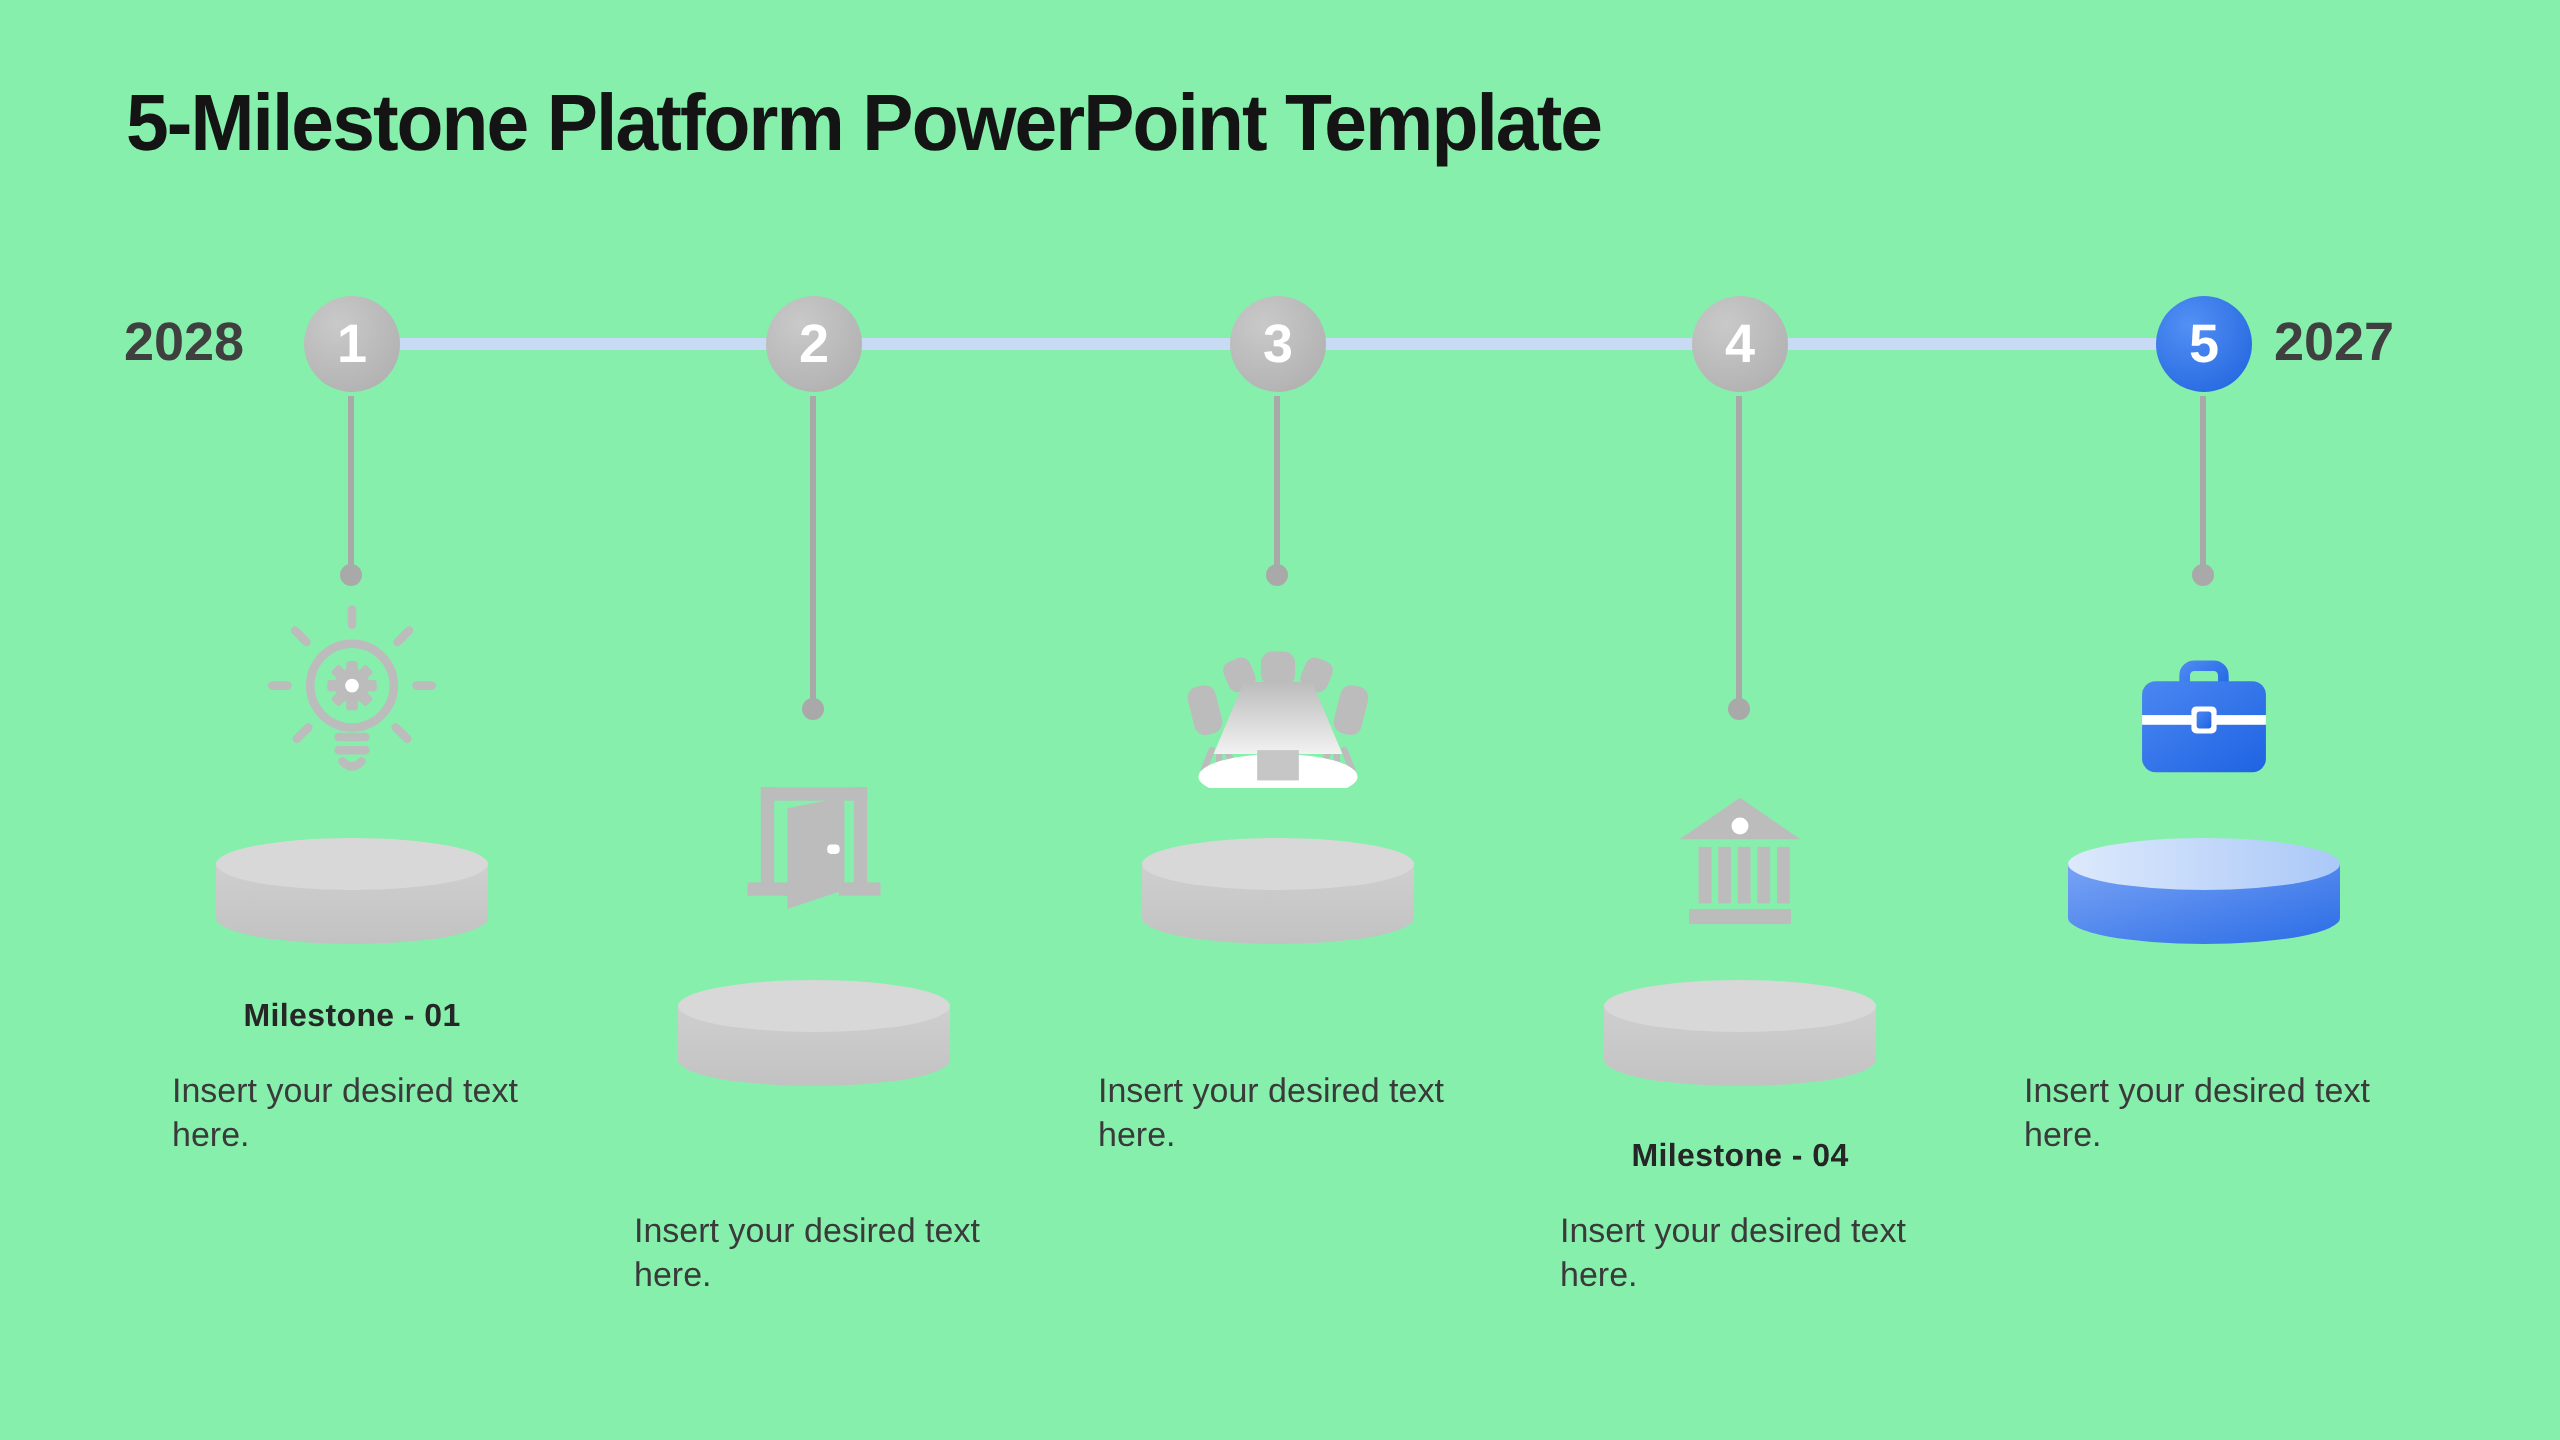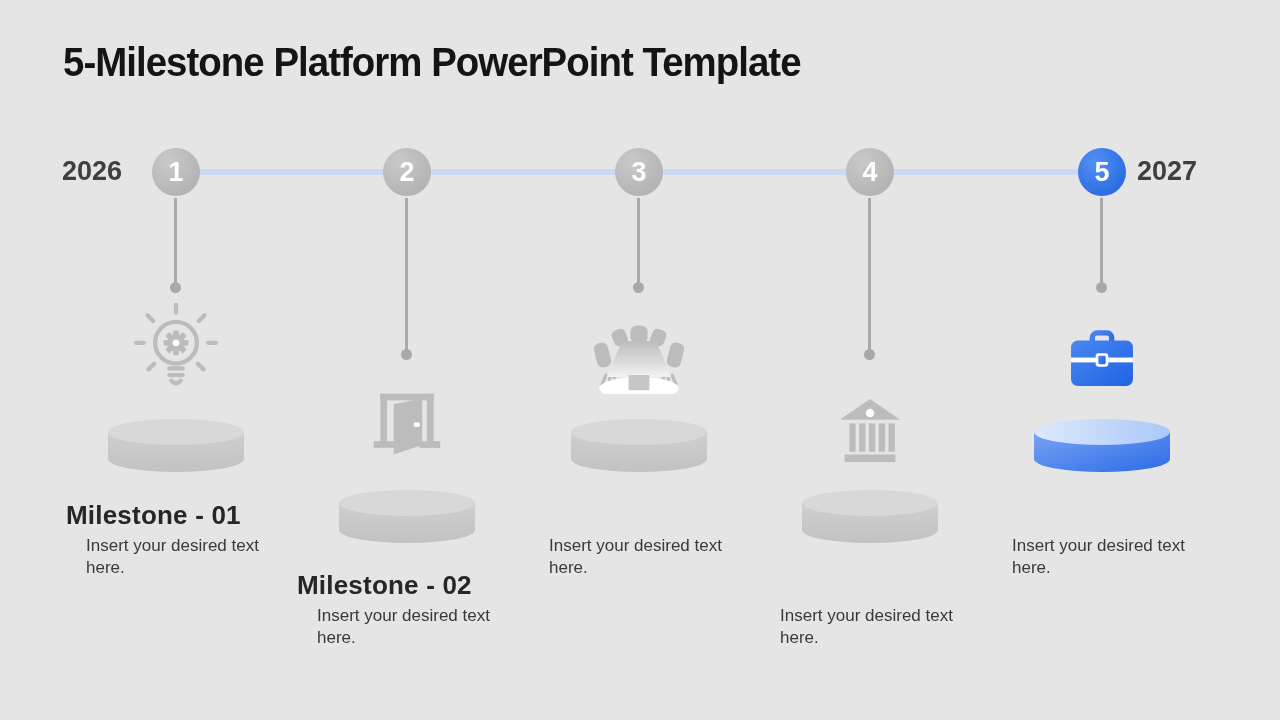--- a/index.html
+++ b/index.html
@@ -1,16 +1,16 @@
 <!DOCTYPE html>
 <html><head>
 <meta charset="utf-8">
 <style>
   html,body{margin:0;padding:0;background:#ffffff;}
-  .slide{position:relative;width:1280px;height:720px;background:#e5e5e5;overflow:hidden;
+  .slide{position:relative;width:1280px;height:720px;background:#86efac;overflow:hidden;
          font-family:"Liberation Sans", sans-serif;}
 
   .slide-title{position:absolute;left:63px;top:40px;font-size:40px;font-weight:600;
                color:#141414;letter-spacing:-1px;transform:scaleX(.96);transform-origin:left center;
                white-space:nowrap;}
 
   
   .timeline-line{position:absolute;left:176px;top:169px;width:926px;height:6px;
                  background:#c9dbf4;border-radius:3px;z-index:1;}
   .year{position:absolute;top:156px;font-size:27px;font-weight:700;color:#3f3f3f;}
@@ -32,38 +32,38 @@
   .stem-dot{position:absolute;left:104px;width:11px;height:11px;border-radius:50%;background:#a9a9a9;}
   .high .stem-dot{top:84px;} .low .stem-dot{top:151px;}
 
   .icon{position:absolute;left:50%;transform:translateX(-50%);line-height:0;}
   .icon-idea{top:103px;} .icon-door{top:190px;} .icon-meeting{top:124px;}
   .icon-bank{top:199px;} .icon-briefcase{top:131px;}
 
   .platform{position:absolute;left:40px;width:140px;height:56px;line-height:0;}
   .high .platform{top:220px;} .low .platform{top:291px;}
 
-  .ms-title{position:absolute;left:0;width:220px;
-            font-size:26px;font-weight:700;color:#262626;letter-spacing:.2px;}
+  .ms-title{position:absolute;left:0;width:220px;text-align:center;
+            font-size:16px;font-weight:700;color:#262626;letter-spacing:.2px;}
   .high .ms-title{top:302px;} .low .ms-title{top:372px;}
   .accent .ms-title{color:#1b6ce4;}
 
   .ms-desc{position:absolute;left:20px;width:180px;text-align:left;
            font-size:17px;line-height:22px;color:#3a3a3a;}
   .high .ms-desc{top:337px;} .low .ms-desc{top:407px;}
 </style>
 </head>
 <body>
 
 <div class="slide">
 
   <div class="slide-title">5-Milestone Platform PowerPoint Template</div>
 
   <div class="timeline-line"></div>
-  <div class="year year-left">2026</div>
+  <div class="year year-left">2028</div>
   <div class="year year-right">2027</div>
   <div class="node n1">
       <span>1</span>
     </div>
   <div class="node n2">
       <span>2</span>
     </div>
   <div class="node n3">
       <span>3</span>
     </div>
@@ -143,21 +143,20 @@
         <defs>
           <linearGradient id="gBody2" x1="0" y1="0" x2="0" y2="1">
             <stop offset="0" stop-color="#cfcfcf"></stop>
               <stop offset="1" stop-color="#c2c2c2"></stop>
           </linearGradient>
         </defs>
         <path d="M2 14 L2 41 A68 13 0 0 0 138 41 L138 14 Z" fill="url(#gBody2)"></path>
         <ellipse cx="70" cy="14" rx="68" ry="13" fill="#d8d8d8"></ellipse>
       </svg>
     </div>
-    <div class="ms-title">Milestone - 02</div>
     <div class="ms-desc">Insert your desired text here.</div>
   </div>
 
   <div class="col c3 high">
     <div class="stem"></div>
     <div class="stem-dot"></div>
     <div class="icon icon-meeting">
       <svg width="96" height="72" viewBox="0 0 100 76">
         <defs>
           <linearGradient id="gTable" x1="0" y1="0" x2="0" y2="1">
@@ -222,20 +221,21 @@
         <defs>
           <linearGradient id="gBody4" x1="0" y1="0" x2="0" y2="1">
             <stop offset="0" stop-color="#cfcfcf"></stop>
               <stop offset="1" stop-color="#c2c2c2"></stop>
           </linearGradient>
         </defs>
         <path d="M2 14 L2 41 A68 13 0 0 0 138 41 L138 14 Z" fill="url(#gBody4)"></path>
         <ellipse cx="70" cy="14" rx="68" ry="13" fill="#d8d8d8"></ellipse>
       </svg>
     </div>
+    <div class="ms-title">Milestone - 04</div>
     <div class="ms-desc">Insert your desired text here.</div>
   </div>
 
   <div class="col c5 high accent">
     <div class="stem"></div>
     <div class="stem-dot"></div>
     <div class="icon icon-briefcase">
       <svg width="68" height="60" viewBox="0 0 70 62">
         <defs>
           <linearGradient id="gCase" x1="0" y1="0" x2="1" y2="1">

